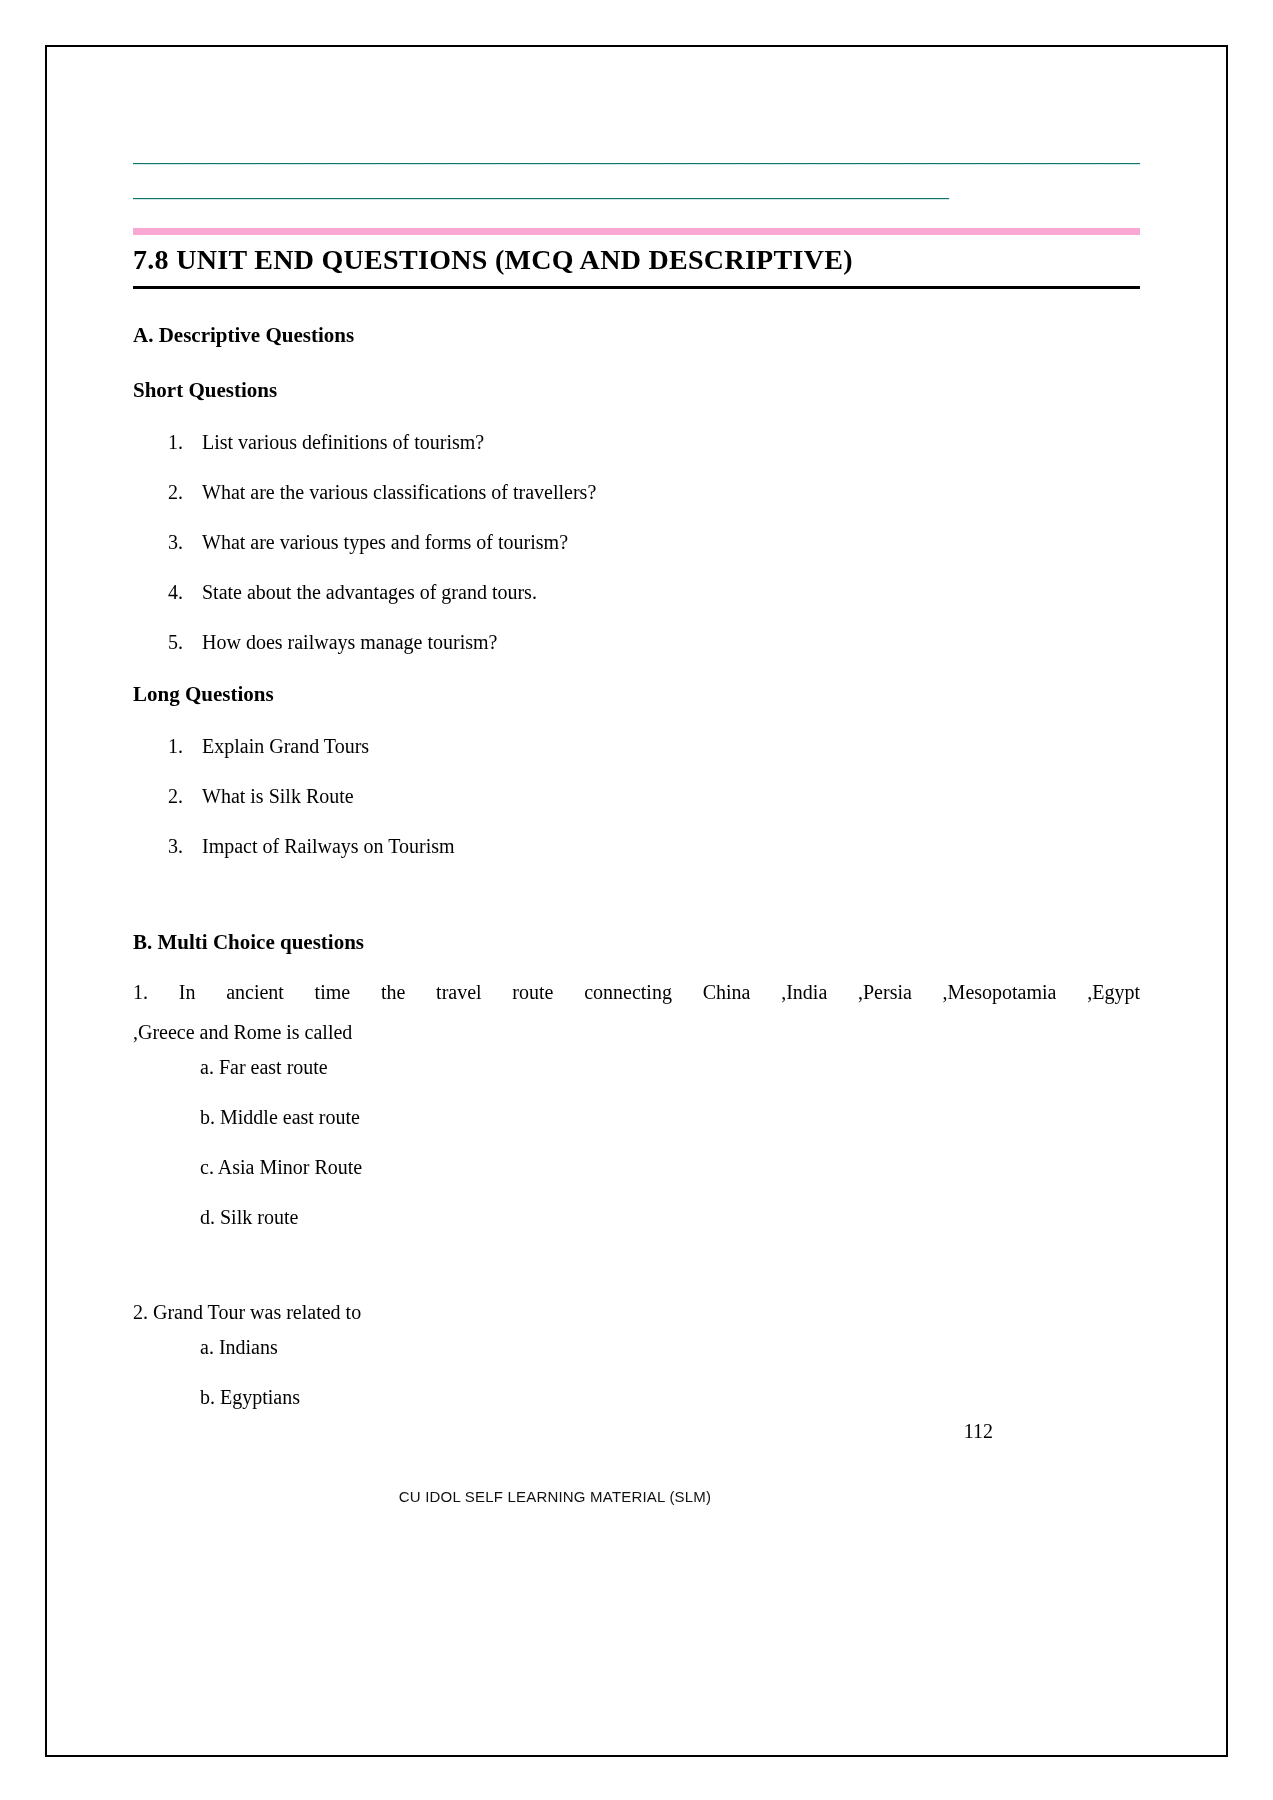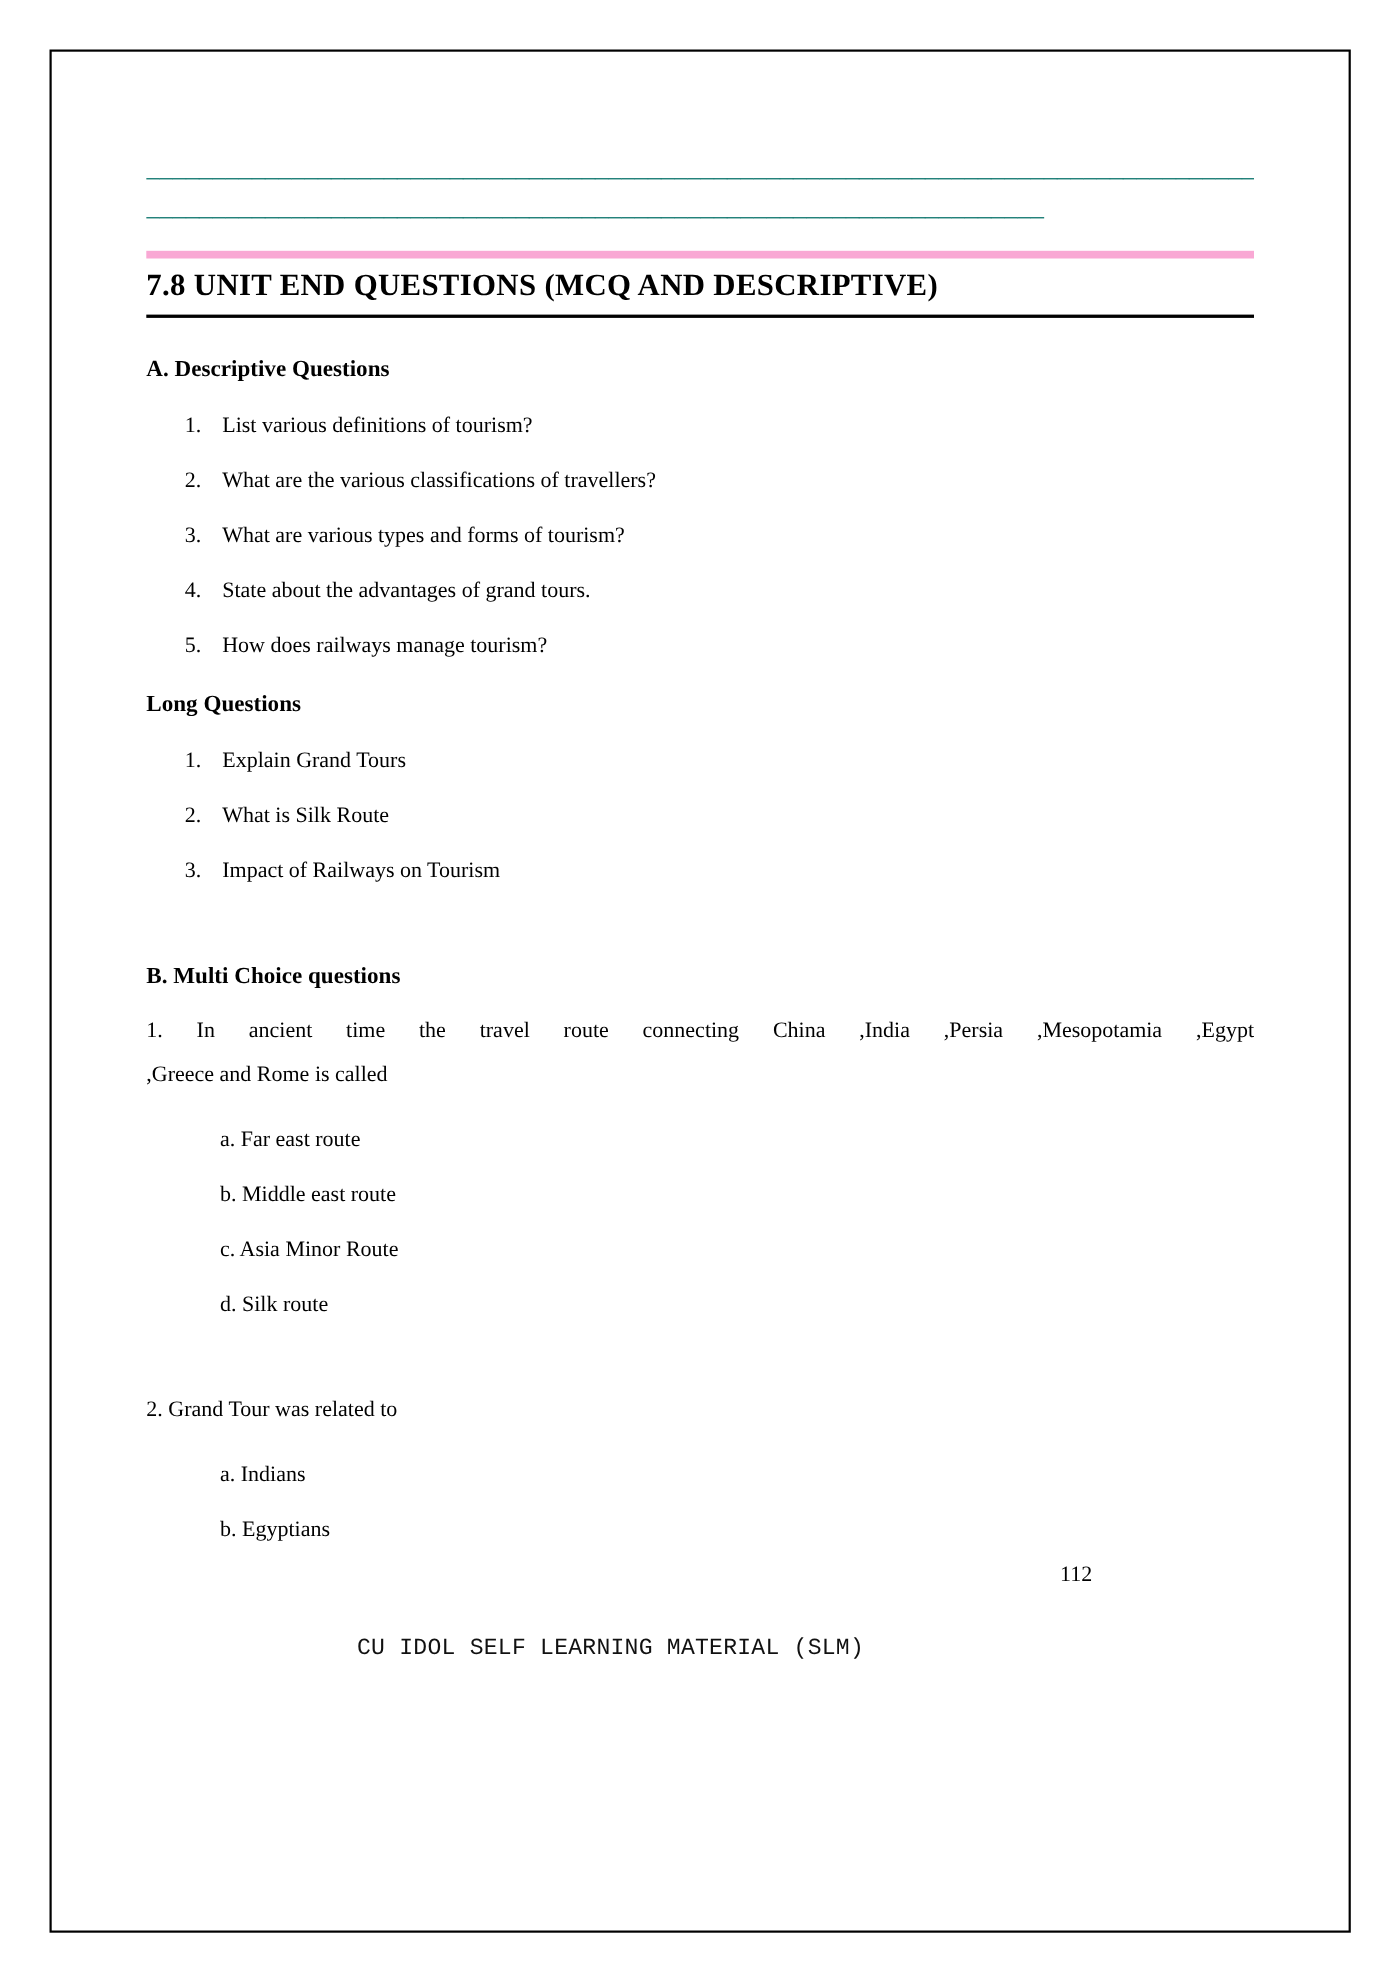--- a/index.html
+++ b/index.html
@@ -77,21 +77,21 @@
   }
   .mcq-q1-line2 {
     margin-top: 17px;
     font-size: 20px;
   }
   .mcq-q2-text {
     margin-top: 72px;
     font-size: 20px;
   }
   .opt-list {
-    margin-top: 36px;
+    margin-top: 12px;
   }
   .opt-item {
     padding-left: 67px;
     margin-bottom: 27px;
     font-size: 20px;
   }
   .page-number {
     position: absolute;
     top: 1420px;
     left: 149px;
@@ -99,40 +99,41 @@
     text-align: right;
     font-size: 20px;
     font-family: "Liberation Serif", serif;
   }
   .footer {
     position: absolute;
     top: 1488px;
     left: 133px;
     width: 844px;
     text-align: center;
-    font-family: Liberation Mono, monospace;
-    font-size: 21px;
+    font-family: Liberation Sans, sans-serif;
+    font-size: 15px;
     letter-spacing: 0.2px;
     color: #111111;
   }
 </style>
 </head>
 <body>
 
 <div class="page-border"></div>
 
 <div class="content">
 
   <div class="blank-line">____________________________________________________________________________________</div>
   <div class="blank-line second">____________________________________________________________________</div>
 
   <h1 class="section-title">7.8 UNIT END QUESTIONS (MCQ AND DESCRIPTIVE)</h1>
 
   <h2 class="sub-heading h-descriptive">A. Descriptive Questions</h2>
 
+  <h3 class="sub-heading h-short">Short Questions</h3>
 
   <div class="q-list">
     <div class="q-item">
       <span class="q-num">1.</span><span>List various definitions of tourism?</span>
     </div>
     <div class="q-item">
       <span class="q-num">2.</span><span>What are the various classifications of travellers?</span>
     </div>
     <div class="q-item">
       <span class="q-num">3.</span><span>What are various types and forms of tourism?</span>

